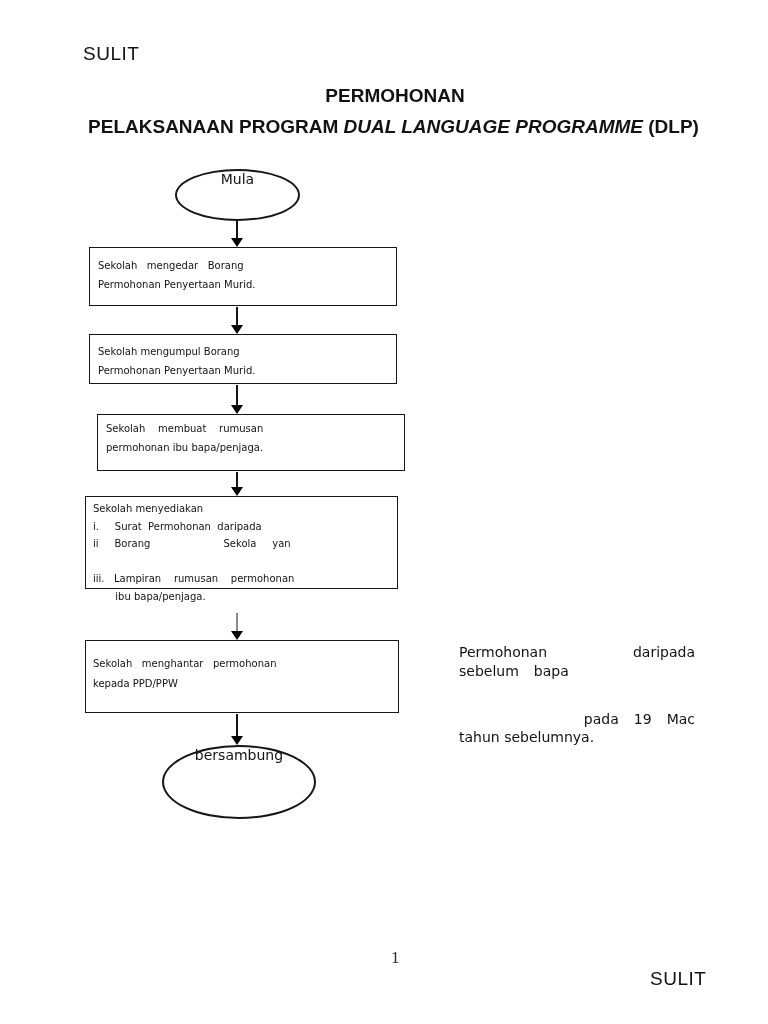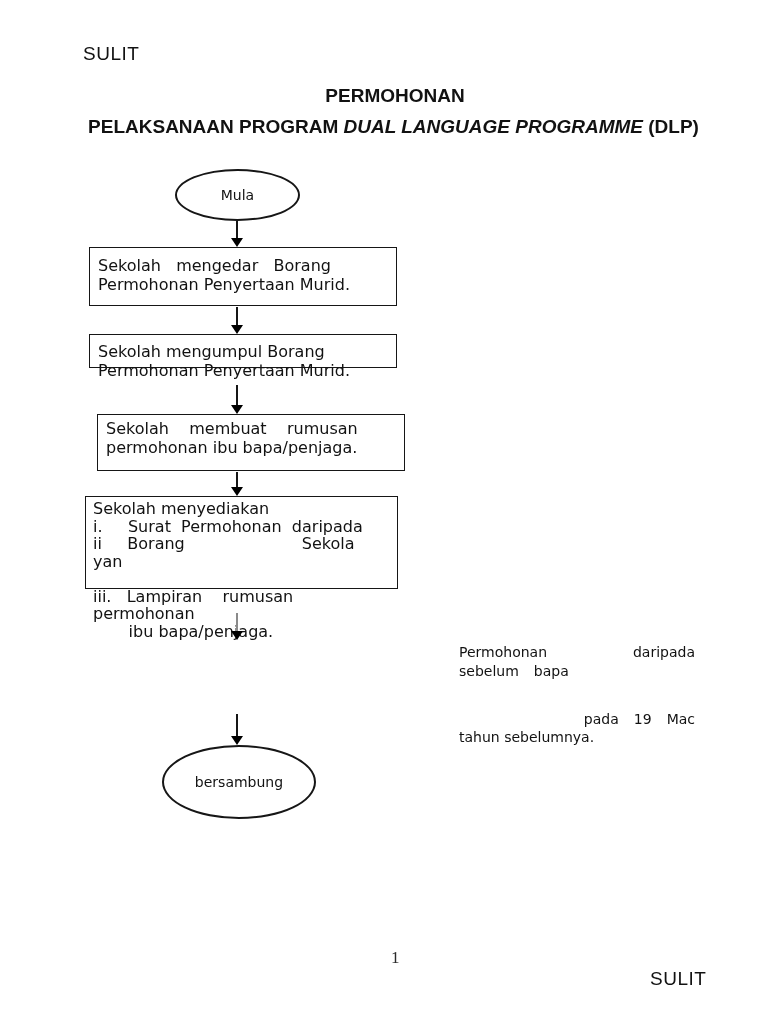--- a/index.html
+++ b/index.html
@@ -19,38 +19,38 @@
     font-size:19px; line-height:19px;
   }
   .title2 {
     position:absolute; left:0; top:117px; width:787px; text-align:center;
     font-family:"Liberation Sans", sans-serif; font-weight:bold;
     font-size:19px; line-height:19px;
   }
   .title2 .it { font-style:italic; }
 
   .flow-text {
-    font-family:"DejaVu Sans", sans-serif; font-size:16px;
+    font-family:"DejaVu Sans", sans-serif; font-size:10px;
     line-height:19px; white-space:pre-wrap;
   }
   .terminator {
     position:absolute; border:2px solid #161616; border-radius:50%;
-    background:#fff; display:flex; align-items:center; justify-content:center;
+    background:#fff; display:flex; justify-content:center;
     box-sizing:border-box;
     font-family:"DejaVu Sans", sans-serif; font-size:14px;
   }
   .t-start { left:175px; top:169px; width:125px; height:52px; }
   .t-end   { left:162px; top:745px; width:154px; height:74px; }
 
   .pbox {
     position:absolute; border:1.5px solid #161616; background:#fff;
     box-sizing:border-box;
   }
   .b1 { left:89px; top:247px; width:308px; height:59px; padding:8px 6px 0 8px; }
-  .b2 { left:89px; top:334px; width:308px; height:34px; padding:7px 6px 0 8px; }
+  .b2 { left:89px; top:334px; width:308px; height:50px; padding:7px 6px 0 8px; }
   .b3 { left:89px; top:414px; width:308px; height:57px; padding:4px 6px 0 8px;margin-left:8px; }
   .b4 { left:85px; top:496px; width:313px; height:93px; padding:3px 6px 0 7px; }
   .b4 .flow-text { line-height:17.5px; }
   .b5 { left:85px; top:640px; width:314px; height:73px; padding:13px 6px 0 7px; }
   .b5 .flow-text { line-height:20px; }
 
   .arrow { position:absolute; left:231px; width:12px; }
   .arrow .shaft { width:2px; margin:0 auto; background:#161616; height:calc(100% - 9px); }
   .arrow .head {
     width:0; height:0; margin:0 auto;
@@ -135,20 +135,24 @@
 
 iii.   Lampiran    rumusan    permohonan
        ibu bapa/penjaga.</div>
   </div>
 
   <div class="arrow a5">
     <div class="shaft"></div>
     <div class="head"></div>
   </div>
 
+  <div class="pbox b5">
+    <div class="flow-text">Sekolah   menghantar   permohonan
+kepada PPD/PPW</div>
+  </div>
 
   <div class="note">
     <div class="note-line spread">
       <span>Permohonan</span>
       <span>daripada</span>
     </div>
     <div class="note-line spread">
       <span>sebelum</span>
       <span>bapa</span>
       <span class="bold">pada</span>

